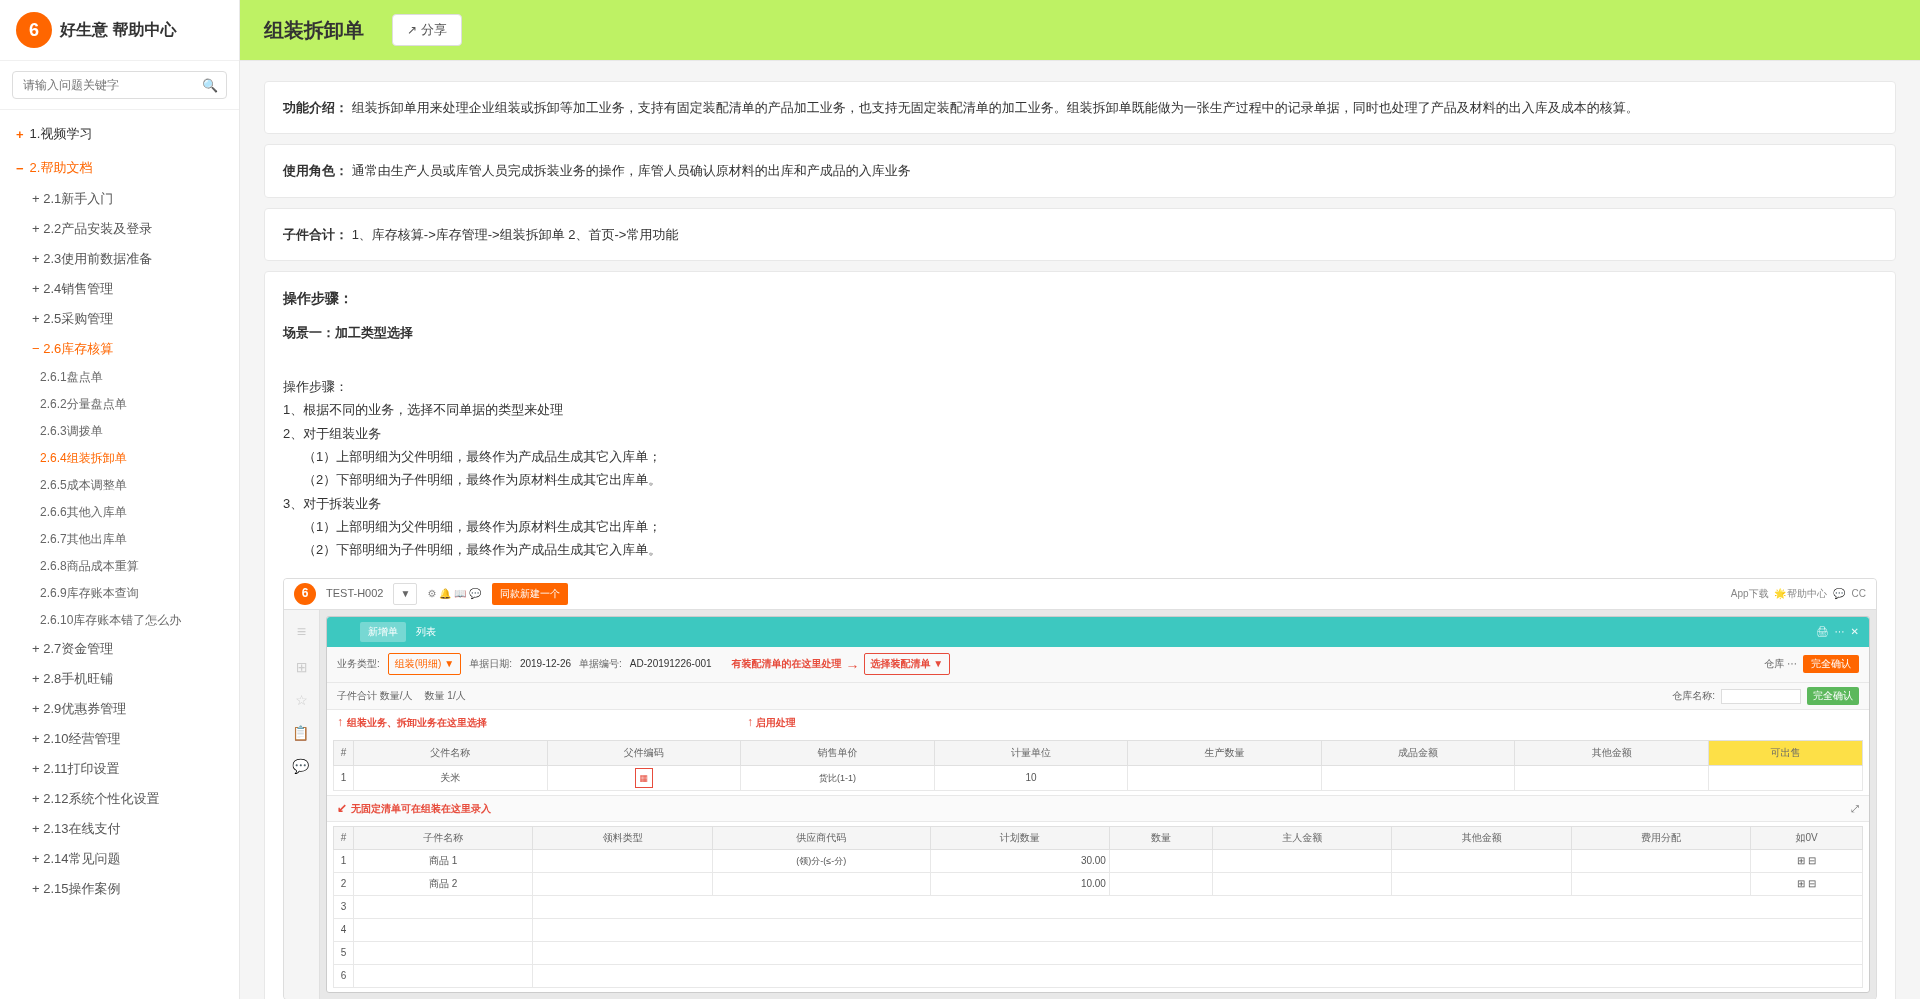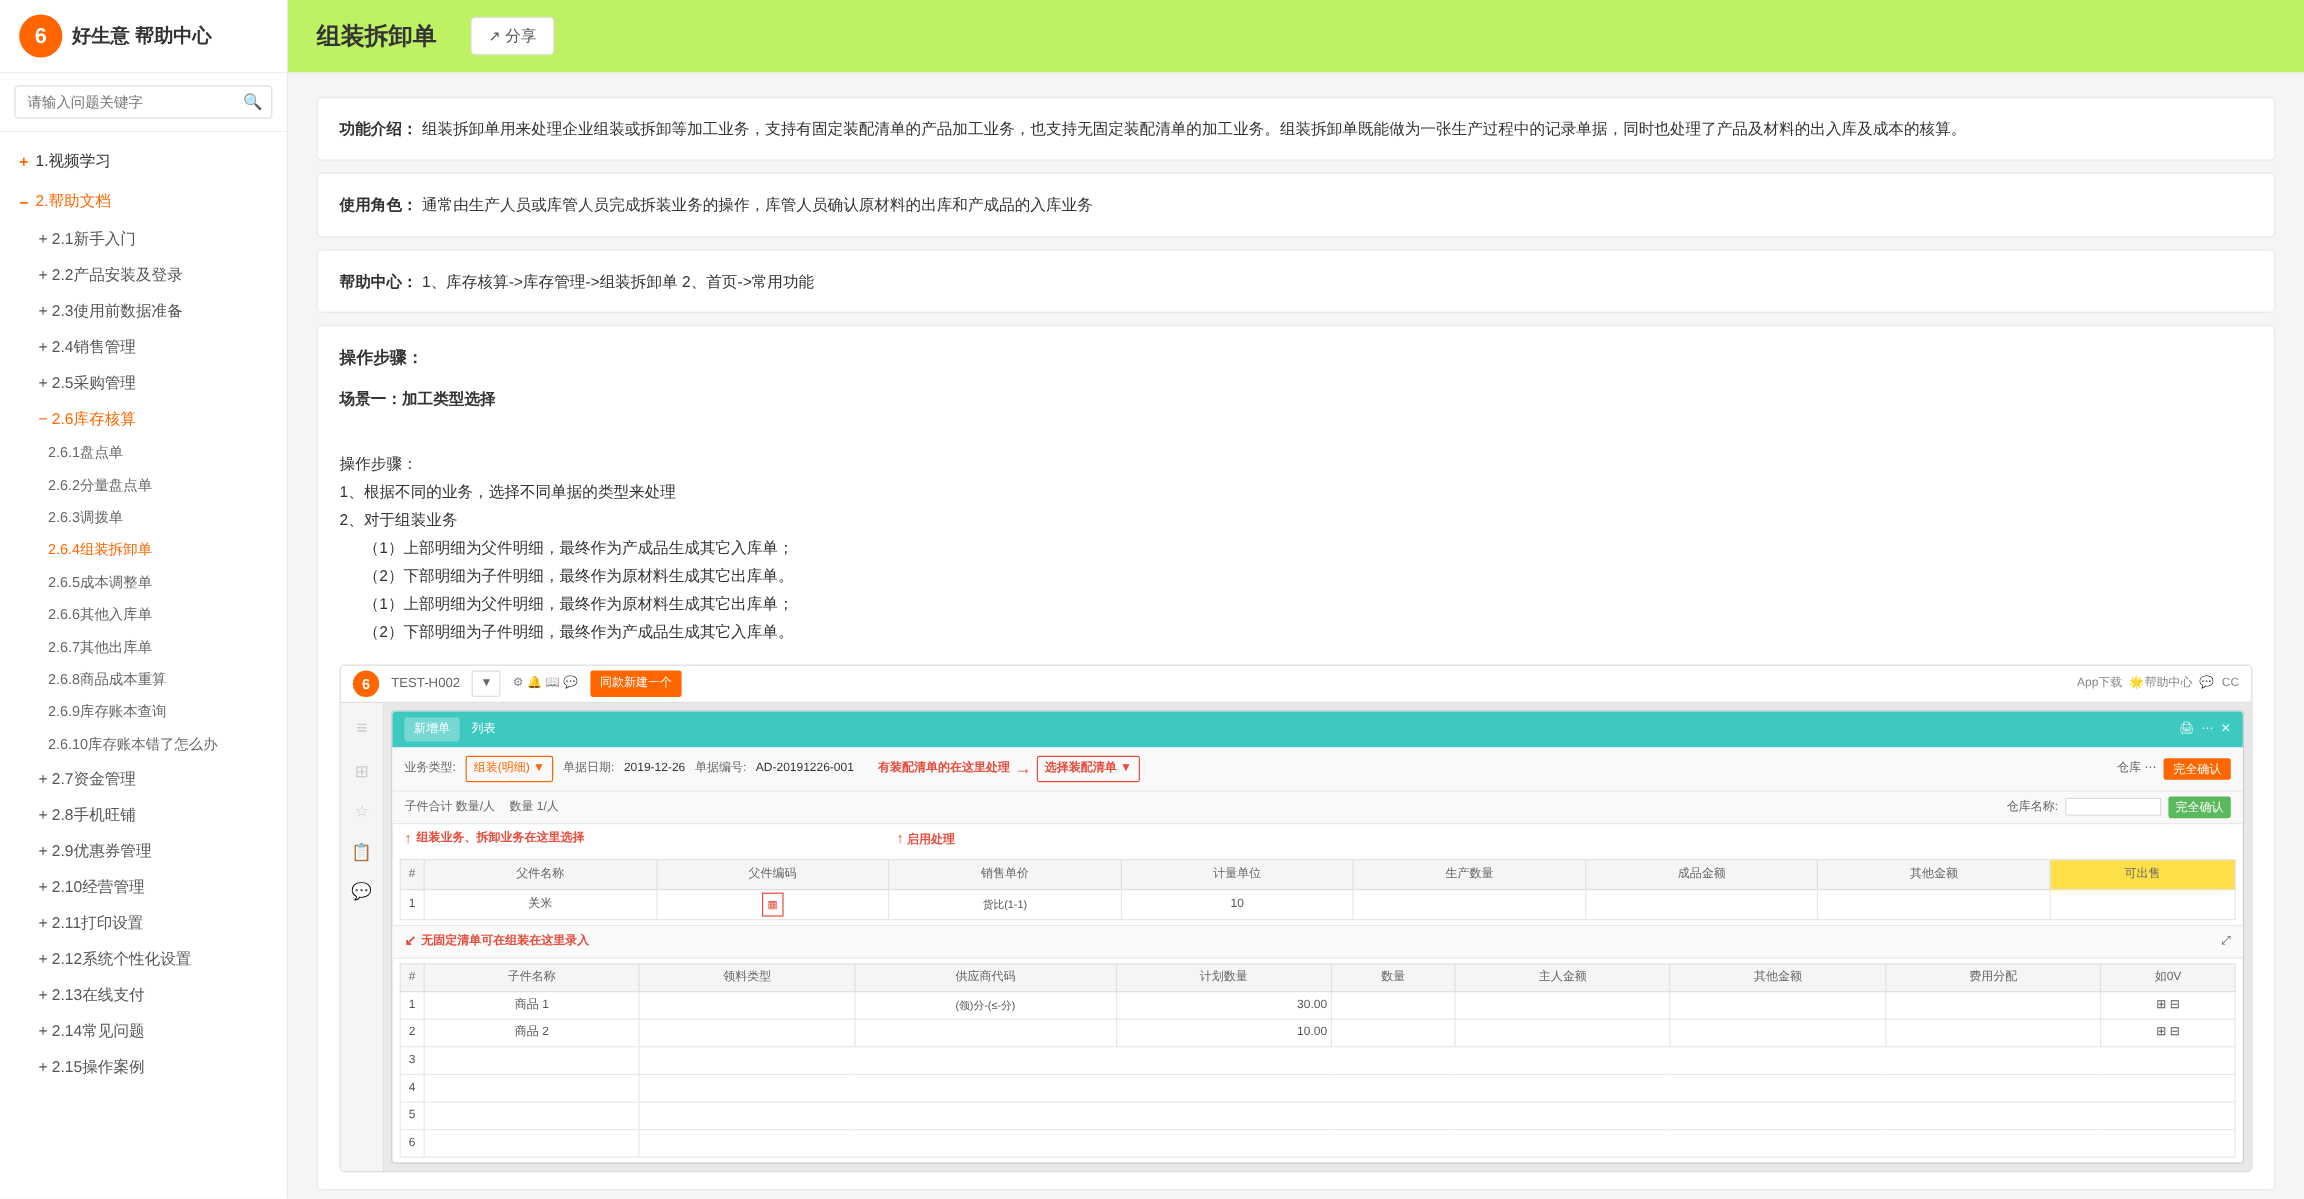--- a/index.html
+++ b/index.html
@@ -338,35 +338,36 @@
 
     <div class="info-block">
       <p>
         <strong>使用角色：</strong>
         <span>通常由生产人员或库管人员完成拆装业务的操作，库管人员确认原材料的出库和产成品的入库业务</span>
       </p>
     </div>
 
     <div class="info-block">
       <p>
-        <strong>帮助中心：</strong>
+        <strong>子件合计：</strong>
         <span>1、库存核算-&gt;库存管理-&gt;组装拆卸单 2、首页-&gt;常用功能</span>
       </p>
     </div>
 
     <div class="info-block">
       <div class="section-title">操作步骤：</div>
       <div class="step-content">
         <p class="scenario-title">场景一：加工类型选择</p>
         <br>
         <p>操作步骤：</p>
         <p>1、根据不同的业务，选择不同单据的类型来处理</p>
         <p>2、对于组装业务</p>
         <p class="indent1">（1）上部明细为父件明细，最终作为产成品生成其它入库单；</p>
         <p class="indent1">（2）下部明细为子件明细，最终作为原材料生成其它出库单。</p>
+        <p>3、对于拆装业务</p>
         <p class="indent1">（1）上部明细为父件明细，最终作为原材料生成其它出库单；</p>
         <p class="indent1">（2）下部明细为子件明细，最终作为产成品生成其它入库单。</p>
       </div>
 
       <div class="screenshot-container" style="margin-top:16px; position:relative;">
 
         <div style="background:#fff; border-bottom:1px solid #e0e0e0; padding:4px 10px; display:flex; align-items:center; gap:10px; font-size:11px; color:#666;">
           <div style="width:22px; height:22px; background:#f60; border-radius:50%; color:#fff; font-size:12px; font-weight:bold; display:flex; align-items:center; justify-content:center;">6</div>
           <span>TEST-H002</span>
           <div style="border:1px solid #ddd; border-radius:2px; padding:1px 6px; font-size:10px;">▼</div>
@@ -388,21 +389,21 @@
             <div style="font-size:14px; color:#ccc;">⊞</div>
             <div style="font-size:14px; color:#ccc;">☆</div>
             <div style="font-size:14px; color:#ccc;">📋</div>
             <div style="font-size:14px; color:#ccc;">💬</div>
           </div>
 
           <div style="flex:1; background:#e8e8e8; padding:6px; position:relative;">
             <div style="background:#fff; border:1px solid #ccc; border-radius:3px; font-size:10px;">
 
               <div style="background:#3dc8c0; color:#fff; padding:5px 10px; display:flex; align-items:center; justify-content:space-between; border-radius:3px 3px 0 0;">
-                <div style="display:flex; gap:10px; align-items:center;">
+                <div style="display:flex; gap:10px; align-items:center;margin-left:23px;">
                   <span style="background:rgba(255,255,255,0.3); border-radius:2px; padding:1px 8px;">新增单</span>
                   <span>列表</span>
                 </div>
                 <div style="display:flex; gap:6px; font-size:10px; color:rgba(255,255,255,0.9);">
                   <span>🖨</span>
                     <span>⋯</span>
                     <span>✕</span>
                 </div>
               </div>
 

